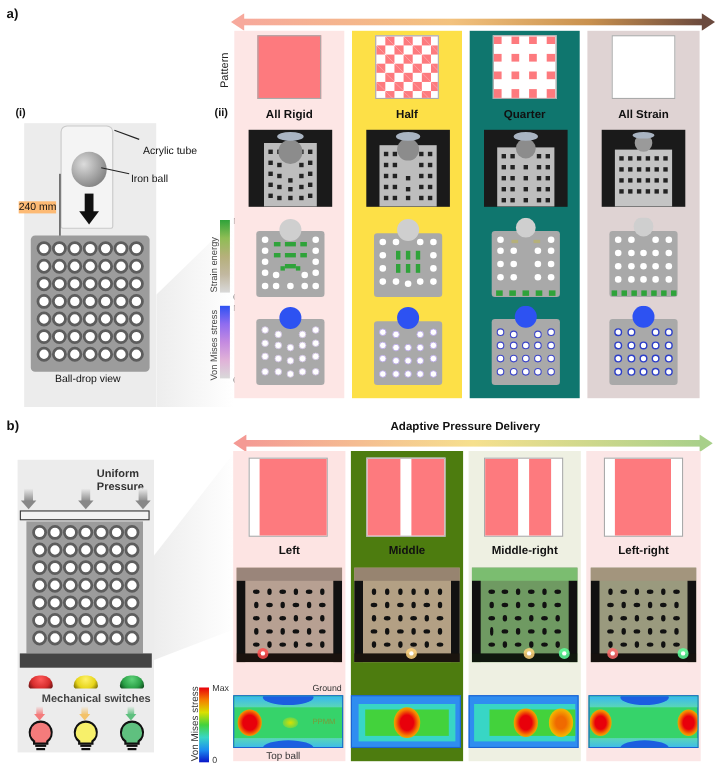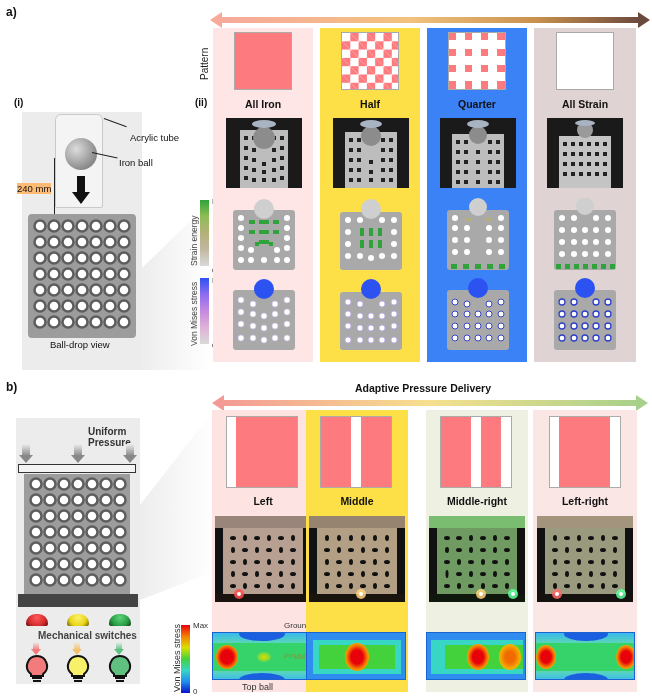--- a/index.html
+++ b/index.html
@@ -127,21 +127,21 @@
 <div class="abs small" style="left:212px;top:197px;">Max</div>
 <div class="abs small" style="left:212px;top:266px;">0</div>
 
 <div class="vert-text" style="left:189px;top:346px;font-size:8.5px;">Von Mises stress</div>
 <div class="legend-bar" style="left:200px;top:278px;height:66px;background:linear-gradient(#2d52f2,#8f6cf0,#c48ae0,#e0b2d8,#d9d9d9);"></div>
 <div class="abs small" style="left:212px;top:276px;">Max</div>
 <div class="abs small" style="left:212px;top:341px;">0</div>
 
 <div class="col" style="left:213px;top:28px;width:100px;height:334px;background:#fde6e5;">
   <div class="pattern-box soft" style="left:21px;top:4px;width:58px;height:58px;"></div>
-  <div class="abs col-title" style="top:70px;">All Iron</div>
+  <div class="abs col-title" style="top:70px;">All Rigid</div>
   <div class="photo" style="left:13px;top:90px;width:76px;height:70px;">
     <svg width="76" height="70">
         <rect x="14" y="12" width="48" height="58" fill="#bdbdbd"></rect>
         <g fill="#222">
           <rect x="18" y="18" width="4" height="4"></rect>
           <rect x="26" y="18" width="4" height="4"></rect>
           <rect x="46" y="18" width="4" height="4"></rect>
           <rect x="54" y="18" width="4" height="4"></rect>
           <rect x="18" y="28" width="4" height="4"></rect>
           <rect x="26" y="30" width="4" height="4"></rect>
@@ -316,21 +316,21 @@
           <circle cx="22" cy="62" r="3"></circle>
           <circle cx="33" cy="62" r="3"></circle>
           <circle cx="44" cy="62" r="3"></circle>
           <circle cx="56" cy="62" r="3"></circle>
         </g>
         <circle cx="33" cy="11" r="10" fill="#2d52f2"></circle>
       </svg>
   </div>
 </div>
 
-<div class="col" style="left:427px;top:28px;width:100px;height:334px;background:#3b82f6;">
+<div class="col" style="left:427px;top:28px;width:100px;height:334px;background:#0f766e;">
   <div class="pattern-box" style="left:21px;top:4px;width:58px;height:58px;background-color:#fff;background-image:radial-gradient(#fff 0,#fff 0);">
     <svg width="56" height="56" style="position:absolute;left:0;top:0;">
         <g fill="#fd7a7e">
           <rect x="0" y="0" width="7" height="7"></rect>
           <rect x="16" y="0" width="7" height="7"></rect>
           <rect x="32" y="0" width="7" height="7"></rect>
           <rect x="48" y="0" width="8" height="7"></rect>
           <rect x="0" y="16" width="7" height="7"></rect>
           <rect x="16" y="16" width="7" height="7"></rect>
           <rect x="32" y="16" width="7" height="7"></rect>
@@ -727,21 +727,21 @@
     <div class="abs" style="left:26px;top:-6px;width:46px;height:14px;border-radius:50%;background:#1b5ee0;"></div>
     <div class="abs" style="left:26px;top:40px;width:46px;height:14px;border-radius:50%;background:#1b5ee0;"></div>
     <div class="abs" style="left:3px;top:12px;width:22px;height:24px;border-radius:50%;background:radial-gradient(#e8000b 40%,#f57e00 65%,#d9e000 85%,transparent);"></div>
     <div class="abs" style="left:44px;top:19px;width:14px;height:10px;border-radius:50%;background:radial-gradient(#d9e000,transparent);"></div>
   </div>
   <div class="abs small" style="left:72px;top:211px;font-size:8px;color:#333;">Ground</div>
   <div class="abs small" style="left:72px;top:243px;font-size:7px;color:#7a9a3a;">PPMM</div>
   <div class="abs" style="left:30px;top:272px;font-size:9px;color:#333;">Top ball</div>
 </div>
 
-<div class="col" style="left:306px;top:410px;width:102px;height:282px;background:#fde047;">
+<div class="col" style="left:319px;top:410px;width:102px;height:282px;background:#4d7c0f;">
   <div class="pattern-box" style="left:14px;top:6px;width:72px;height:72px;">
     <div class="abs soft" style="left:0;top:0;width:30px;height:70px;"></div>
     <div class="abs soft" style="left:40px;top:0;width:30px;height:70px;"></div>
   </div>
   <div class="abs col-title" style="top:85px;">Middle</div>
   <div class="photo" style="left:3px;top:106px;width:96px;height:86px;background:#b3a084;">
     <div class="abs" style="left:0;top:0;width:96px;height:12px;background:#978470;"></div>
     <div class="abs" style="left:0;top:12px;width:8px;height:74px;background:#111;"></div>
     <div class="abs" style="left:88px;top:12px;width:8px;height:74px;background:#111;"></div>
     <svg class="abs" width="96" height="86" style="left:0;top:0;">

